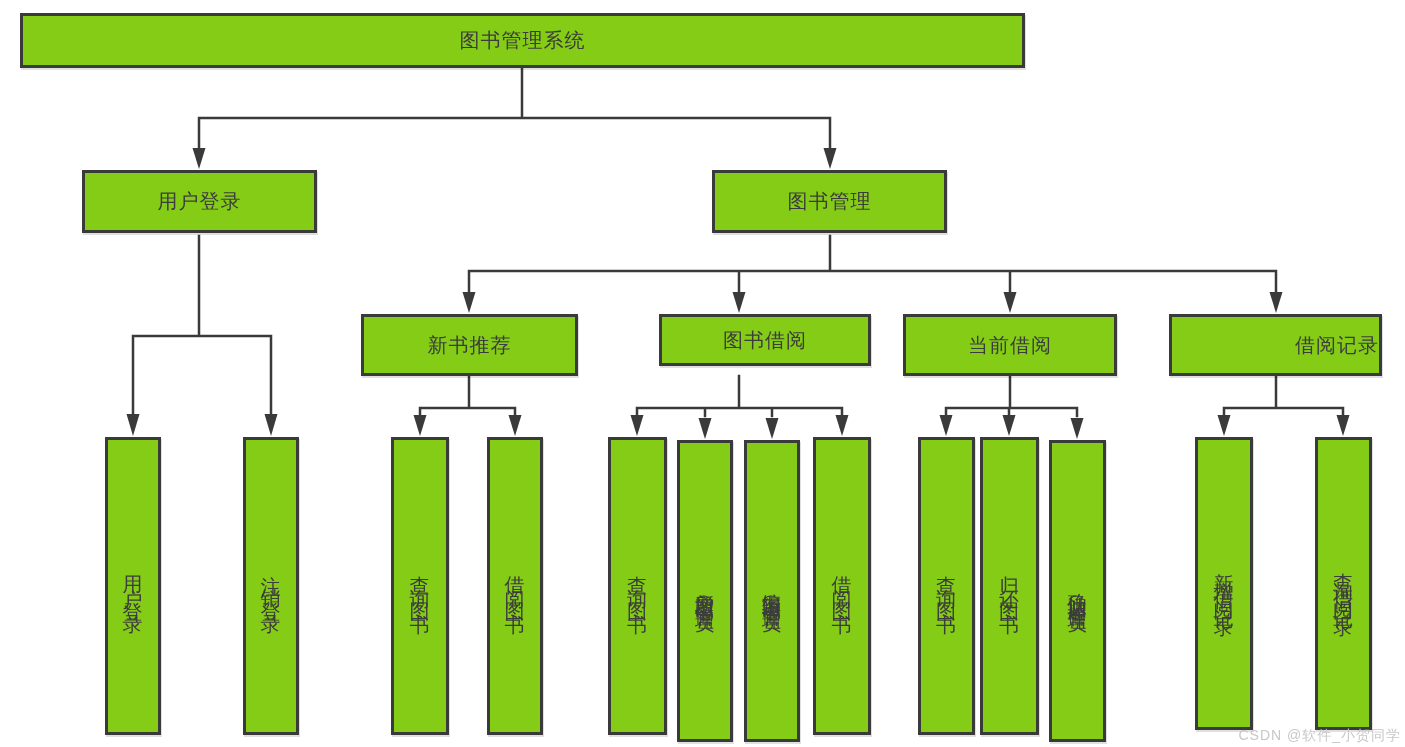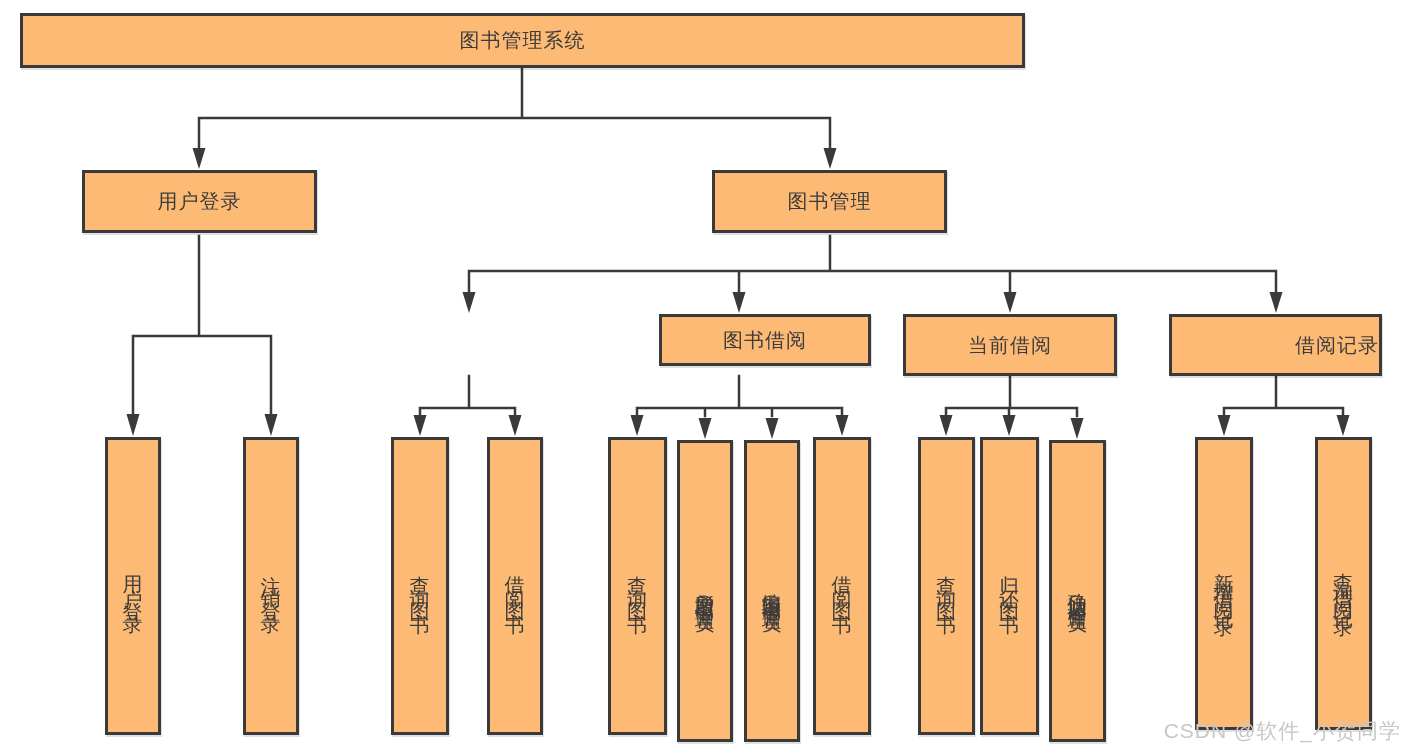--- a/index.html
+++ b/index.html
@@ -15,21 +15,21 @@
   }
   svg.connectors {
     position: absolute; left: 0; top: 0;
     width: 1405px; height: 747px;
     pointer-events: none;
   }
   .node {
     position: absolute;
     box-sizing: border-box;
     border: 3px solid #3a3a3a;
-    background: #fdba74;
+    background: #84cc16;
     display: flex;
     align-items: center;
     justify-content: center;
     color: #3c3c3c;
     font-size: 20px;
     letter-spacing: 1px;
     box-shadow: 1px 2px 0 rgba(0,0,0,0.12);
   }
   .leaf span {
     writing-mode: vertical-rl;
@@ -37,21 +37,21 @@
     line-height: 1;
     letter-spacing: 13px;
     white-space: nowrap;
   }
   .leaf.medium span { letter-spacing: 9px; }
   .leaf.long span { letter-spacing: 3px; font-size: 19px; }
   .watermark {
     position: absolute;
     right: 4px; bottom: 2px;
     color: #c7c7c7;
-    font-size: 21px;
+    font-size: 14px;
     letter-spacing: 1px;
     z-index: 5;
   }
 </style>
 </head>
 <body>
 
 <div class="canvas">
 
   <svg class="connectors" viewBox="0 0 1405 747" xmlns="http://www.w3.org/2000/svg">
@@ -105,20 +105,23 @@
     <span>图书管理系统</span>
   </div>
 
   <div class="node" style="left:82px; top:170px; width:235px; height:63px;">
     <span>用户登录</span>
   </div>
   <div class="node" style="left:712px; top:170px; width:235px; height:63px;justify-content:center;">
     <span>图书管理</span>
   </div>
 
+  <div class="node" style="left:361px; top:314px; width:217px; height:62px;">
+    <span>新书推荐</span>
+  </div>
   <div class="node" style="left:659px; top:314px; width:212px; height:52px;">
     <span>图书借阅</span>
   </div>
   <div class="node" style="left:903px; top:314px; width:214px; height:62px;font-family:Liberation Serif, serif;">
     <span>当前借阅</span>
   </div>
   <div class="node" style="left:1169px; top:314px; width:213px; height:62px;justify-content:flex-end;">
     <span>借阅记录</span>
   </div>
 

